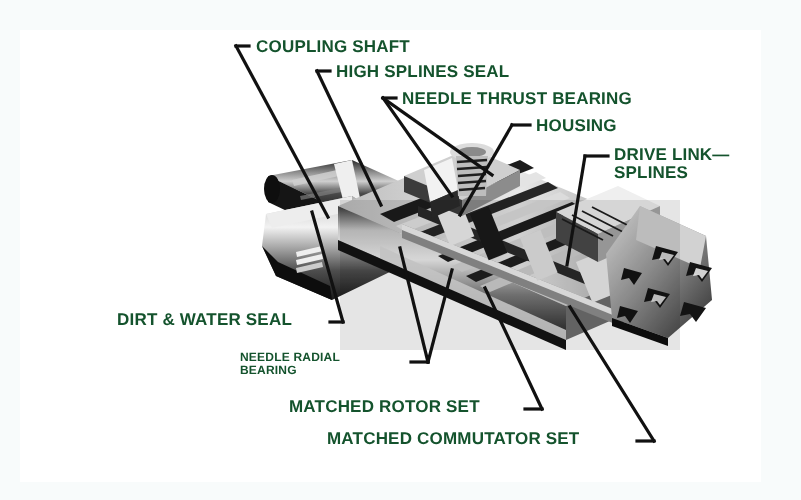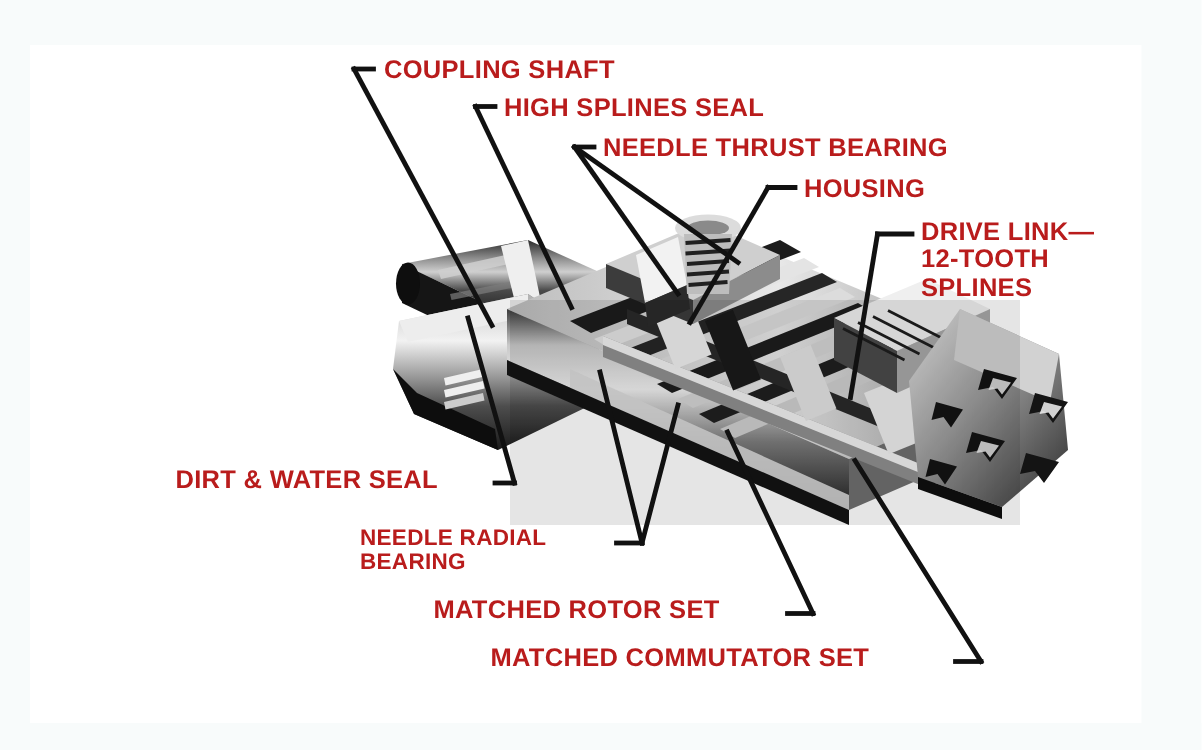--- a/index.html
+++ b/index.html
@@ -12,21 +12,21 @@
   #bar-top{left:0;top:0;width:801px;height:30px;}
   #bar-left{left:0;top:0;width:20px;height:500px;}
   #bar-right{left:761px;top:0;width:40px;height:500px;}
   #bar-bottom{left:0;top:482px;width:801px;height:18px;}
 
   #figure{position:absolute;left:0;top:0;width:801px;height:500px;}
   #figure svg{display:block;}
 
   .lbl{position:absolute;white-space:pre;
        font-weight:bold;
-       color:#b91c1c;
+       color:#14532d;
        letter-spacing:0.2px;
        line-height:1.08;
        text-rendering:geometricPrecision;}
   .lbl span{display:block;}
 </style>
 </head>
 <body>
 
 <div id="stage">
 
@@ -220,20 +220,20 @@
           <line x1="654" y1="441" x2="570" y2="307" stroke="#111111"></line>
         </g>
   </svg>
   </div>
 
   <div id="labels">
       <div class="lbl" style="left: 256px; top: 38px; font-size: 17px;"><span>COUPLING SHAFT</span></div>
       <div class="lbl" style="left: 336px; top: 63px; font-size: 17px;"><span>HIGH SPLINES SEAL</span></div>
       <div class="lbl" style="left: 402px; top: 90px; font-size: 17px;"><span>NEEDLE THRUST BEARING</span></div>
       <div class="lbl" style="left: 536px; top: 117px; font-size: 17px;"><span>HOUSING</span></div>
-      <div class="lbl" style="left: 614px; top: 146px; font-size: 17px;"><span>DRIVE LINK—</span><span>12-TOOTH</span><span>SPLINES</span></div>
+      <div class="lbl" style="left: 614px; top: 146px; font-size: 17px;"><span>DRIVE LINK—</span><span>SPLINES</span></div>
       <div class="lbl" style="left: 117px; top: 311px; font-size: 17px;"><span>DIRT &amp; WATER SEAL</span></div>
-      <div class="lbl" style="left: 240px; top: 351px; font-size: 15px;"><span>NEEDLE RADIAL</span><span>BEARING</span></div>
+      <div class="lbl" style="left: 240px; top: 351px; font-size: 12px;"><span>NEEDLE RADIAL</span><span>BEARING</span></div>
       <div class="lbl" style="left: 289px; top: 398px; font-size: 17px;"><span>MATCHED ROTOR SET</span></div>
       <div class="lbl" style="left: 327px; top: 430px; font-size: 17px; text-align: right;"><span>MATCHED COMMUTATOR SET</span></div>
     </div>
 
 </div>
 
 </body></html>

